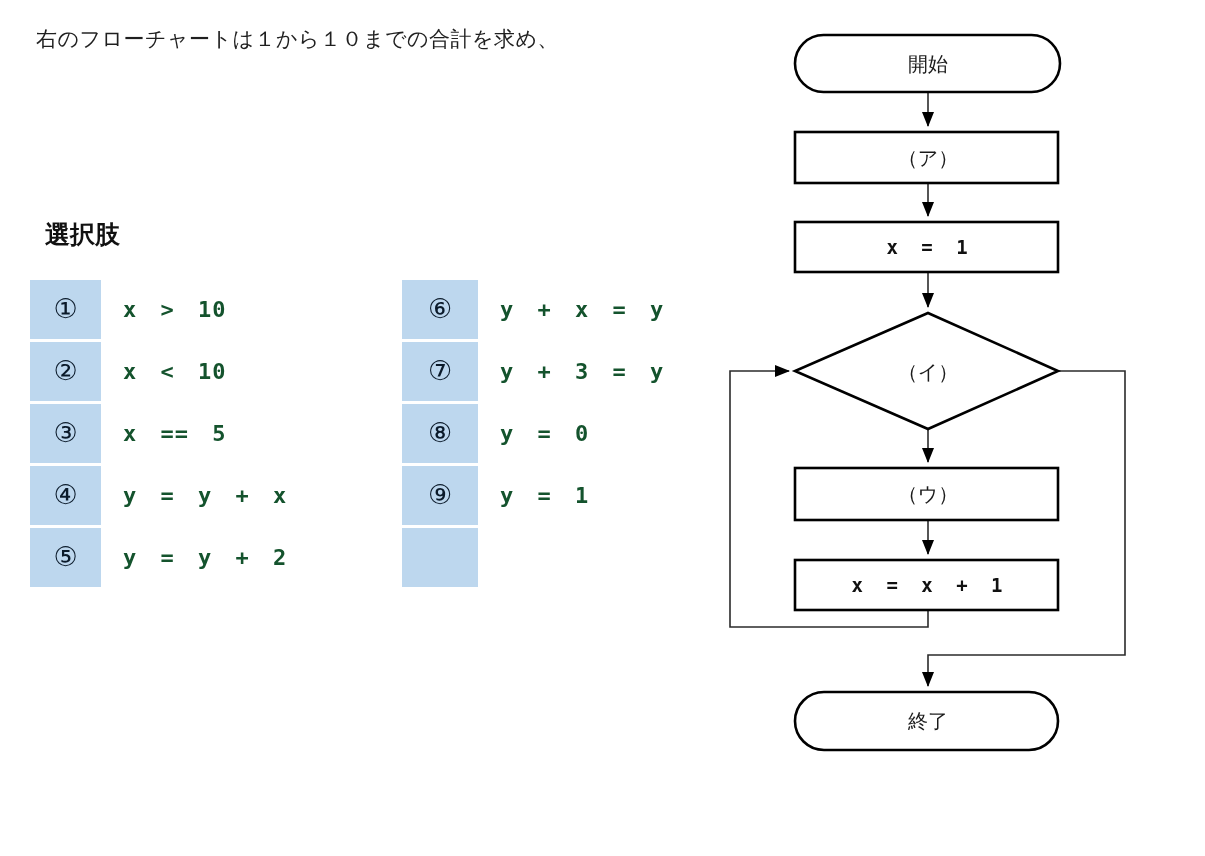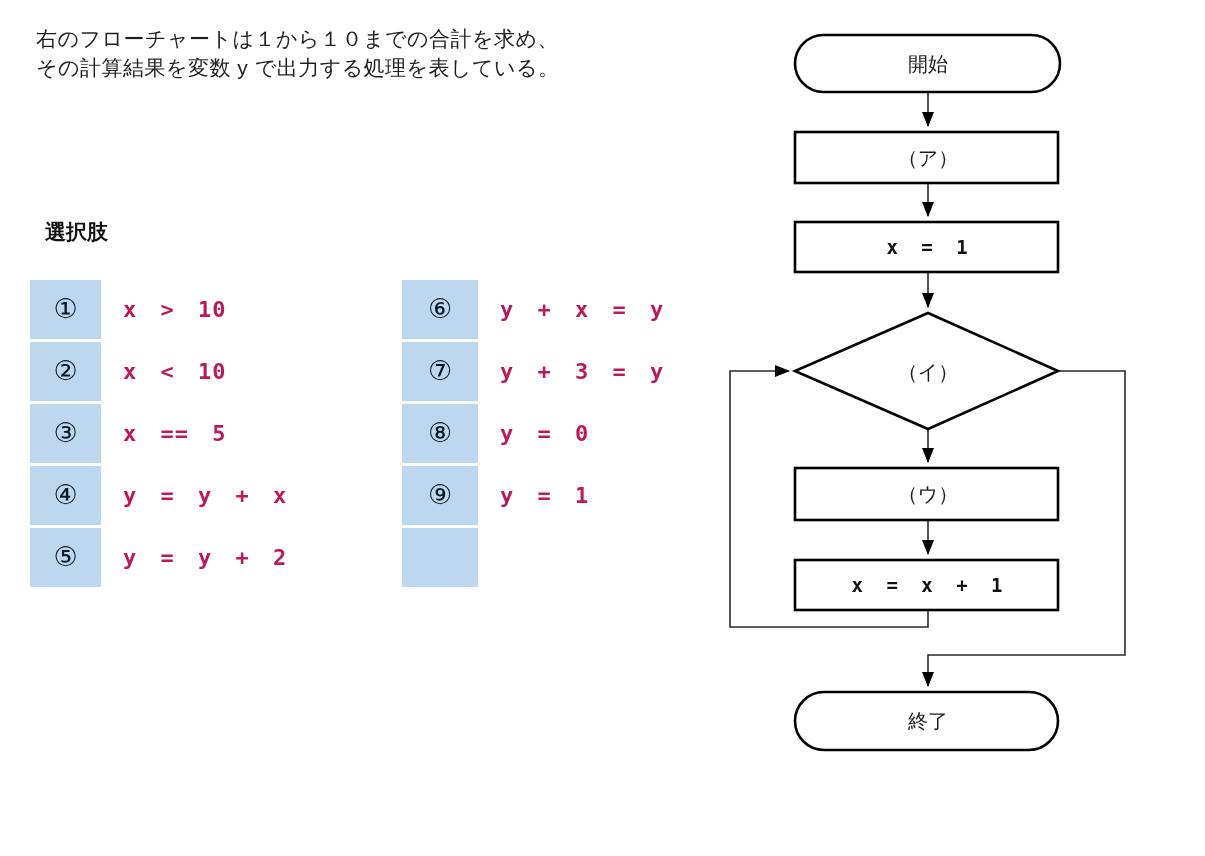--- a/index.html
+++ b/index.html
@@ -16,39 +16,39 @@
   
   .problem {
     position: absolute; left: 36px; top: 24px;
     font-size: 21px; line-height: 29px; color: #1f1f1f;
     letter-spacing: 0.5px; white-space: nowrap;
   }
 
   
   .choices-heading {
     position: absolute; left: 45px; top: 218px;
-    font-size: 21px; font-weight: bold; color: #111;
+    font-size: 25px; font-weight: bold; color: #111;
   }
 
   
   .choice-col { position: absolute; top: 280px; }
   .choice-col.col1 { left: 30px; }
   .choice-col.col2 { left: 402px; }
   .choice-row { display: flex; align-items: center; height: 59px; margin-bottom: 3px; }
   .choice-cell {
     height: 59px; display: flex; align-items: center; justify-content: center;
     background: #BDD7EE; flex: none;
   }
   .col1 .choice-cell { width: 71px; }
   .col2 .choice-cell { width: 76px; }
   .choice-number { font-size: 27px; color: #0b1a2a; line-height: 1; }
   .choice-text {
     margin-left: 22px;
     font-family: "DejaVu Sans Mono", monospace;
-    font-weight: bold; font-size: 22px; color: #be185d;
+    font-weight: bold; font-size: 22px; color: #14532d;
     word-spacing: 9px; letter-spacing: 1px; white-space: nowrap;
   }
 
   
   svg.flow { position: absolute; left: 0; top: 0; }
   .node-shape { fill: #ffffff; stroke: #000000; stroke-width: 2.6px; }
   .connector { fill: none; stroke: #2b2b2b; stroke-width: 1.6px; }
   .cjk-label {
     font-family: "Liberation Sans", sans-serif;
     font-size: 20px; fill: #1a1a1a;
@@ -59,21 +59,20 @@
     word-spacing: 8px; letter-spacing: 2px;
   }
 </style>
 </head>
 <body>
 
 <div class="canvas">
 
   <div class="problem">
     <div>右のフローチャートは１から１０までの合計を求め、</div>
-    <div>その計算結果を変数 y で出力する処理を表している。</div>
   </div>
 
   <div class="choices-heading">選択肢</div>
 
   <div class="choice-col col1">
     <div class="choice-row">
       <div class="choice-cell">
         <span class="choice-number">①</span>
       </div>
       <span class="choice-text">x &gt; 10</span>

